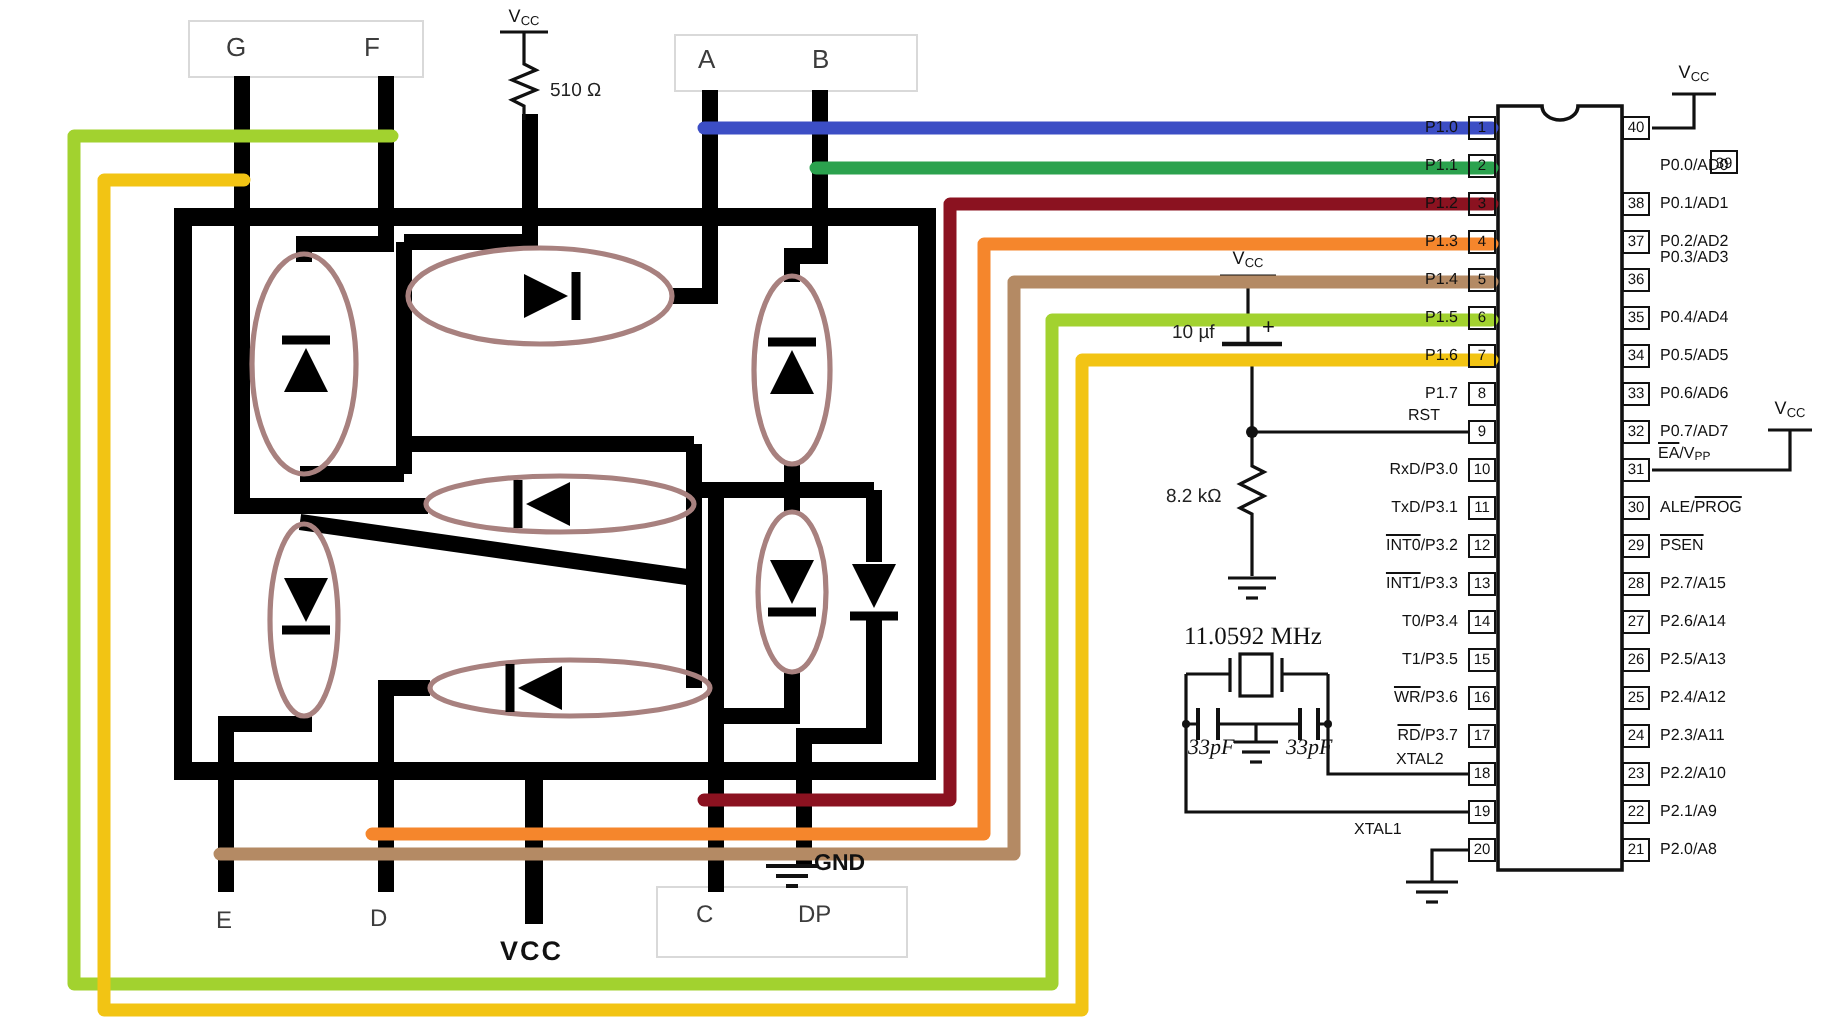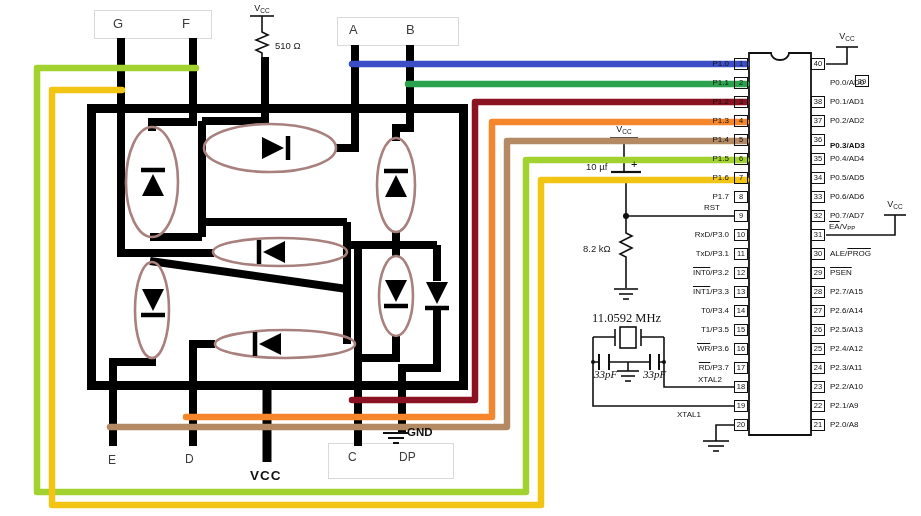--- a/index.html
+++ b/index.html
@@ -253,21 +253,21 @@
       <div class="pin-box" style="left: 734px; top: 418.5px;">20</div>
       <div class="pin-label plabel-left" style="left: 677px; top: 410px;"><span>XTAL1</span></div>
       <div class="pin-box" style="left: 811px; top: 57.5px;">40</div>
       <div class="pin-box" style="left: 811px; top: 75px; margin-left: 44px;">39</div>
       <div class="pin-label" style="left: 830px; top: 78px;"><span>P0.0/AD0</span></div>
       <div class="pin-box" style="left: 811px; top: 95.5px;">38</div>
       <div class="pin-label" style="left: 830px; top: 97px;"><span>P0.1/AD1</span></div>
       <div class="pin-box" style="left: 811px; top: 114.5px;">37</div>
       <div class="pin-label" style="left: 830px; top: 116px;"><span>P0.2/AD2</span></div>
       <div class="pin-box" style="left: 811px; top: 133.5px;">36</div>
-      <div class="pin-label" style="left: 830px; top: 141px; font-weight: bold;"><span>P0.3/AD3</span></div>
+      <div class="pin-label" style="left: 830px; top: 124px;"><span>P0.3/AD3</span></div>
       <div class="pin-box" style="left: 811px; top: 152.5px;">35</div>
       <div class="pin-label" style="left: 830px; top: 154px;"><span>P0.4/AD4</span></div>
       <div class="pin-box" style="left: 811px; top: 171.5px;">34</div>
       <div class="pin-label" style="left: 830px; top: 173px;"><span>P0.5/AD5</span></div>
       <div class="pin-box" style="left: 811px; top: 190.5px;">33</div>
       <div class="pin-label" style="left: 830px; top: 192px;"><span>P0.6/AD6</span></div>
       <div class="pin-box" style="left: 811px; top: 209.5px;">32</div>
       <div class="pin-label" style="left: 830px; top: 211px;"><span>P0.7/AD7</span></div>
       <div class="pin-box" style="left: 811px; top: 228.5px;">31</div>
       <div class="pin-label" style="left: 829px; top: 222px;"><span class="ov">EA</span><span>/V</span><span class="sub">PP</span></div>

